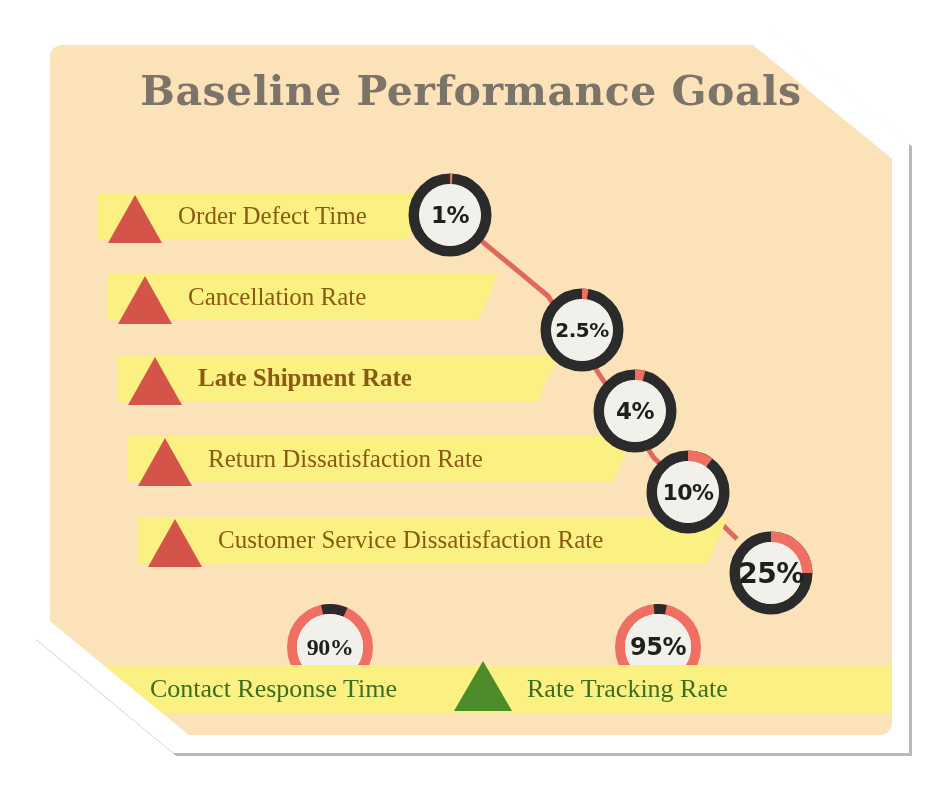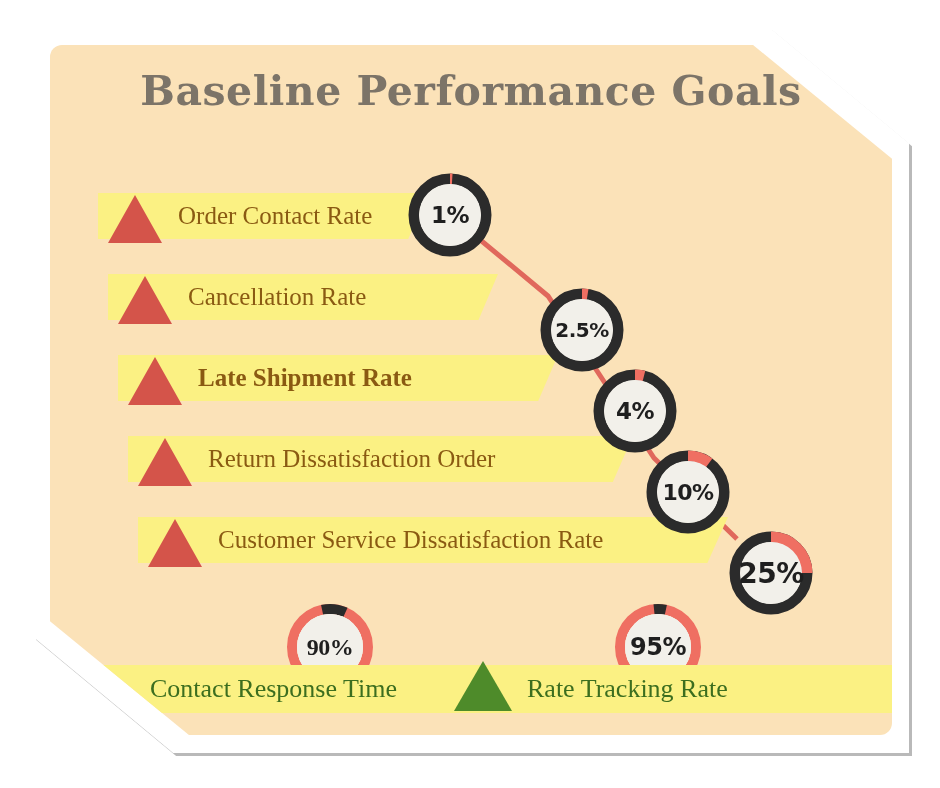--- a/index.html
+++ b/index.html
@@ -151,39 +151,39 @@
 
   <div id="title">Baseline Performance Goals</div>
 
   <svg id="connector" viewBox="0 0 842 690" preserveAspectRatio="none">
     <polyline points="399,169 498,251 551,332 604,413 687,494" fill="none" stroke="#e0685c" stroke-width="5"></polyline>
   </svg>
 
   <div class="row" style="left:48px; top:148px; width:330px;">
     <div class="bar" style="width:330px; clip-path:polygon(0 0, 100% 0, 94% 100%, 0 100%);"></div>
     <div class="tri" style="left:10px; top:2px;"></div>
-    <div class="row-label" style="left:80px;">Order Contact Rate</div>
+    <div class="row-label" style="left:80px;">Order Defect Time</div>
   </div>
 
   <div class="row" style="left:58px; top:229px; width:390px;">
     <div class="bar" style="width:390px; clip-path:polygon(0 0, 100% 0, 95% 100%, 0 100%);"></div>
     <div class="tri" style="left:10px; top:2px;"></div>
     <div class="row-label" style="left:80px;">Cancellation Rate</div>
   </div>
 
   <div class="row" style="left:68px; top:310px; width:440px;font-weight:bold;">
     <div class="bar" style="width:440px; clip-path:polygon(0 0, 100% 0, 95.5% 100%, 0 100%);"></div>
     <div class="tri" style="left:10px; top:2px;"></div>
     <div class="row-label" style="left:80px;">Late Shipment Rate</div>
   </div>
 
   <div class="row" style="left:78px; top:391px; width:505px;">
     <div class="bar" style="width:505px; clip-path:polygon(0 0, 100% 0, 96% 100%, 0 100%);"></div>
     <div class="tri" style="left:10px; top:2px;"></div>
-    <div class="row-label" style="left:80px;">Return Dissatisfaction Order</div>
+    <div class="row-label" style="left:80px;">Return Dissatisfaction Rate</div>
   </div>
 
   <div class="row" style="left:88px; top:472px; width:590px;">
     <div class="bar" style="width:590px; clip-path:polygon(0 0, 100% 0, 96.5% 100%, 0 100%);"></div>
     <div class="tri" style="left:10px; top:2px;"></div>
     <div class="row-label" style="left:80px;">Customer Service Dissatisfaction Rate</div>
   </div>
 
   <div class="dial" style="left:358px; top:128px; width:84px; height:84px;">
     <svg viewBox="0 0 84 84" width="84" height="84">

